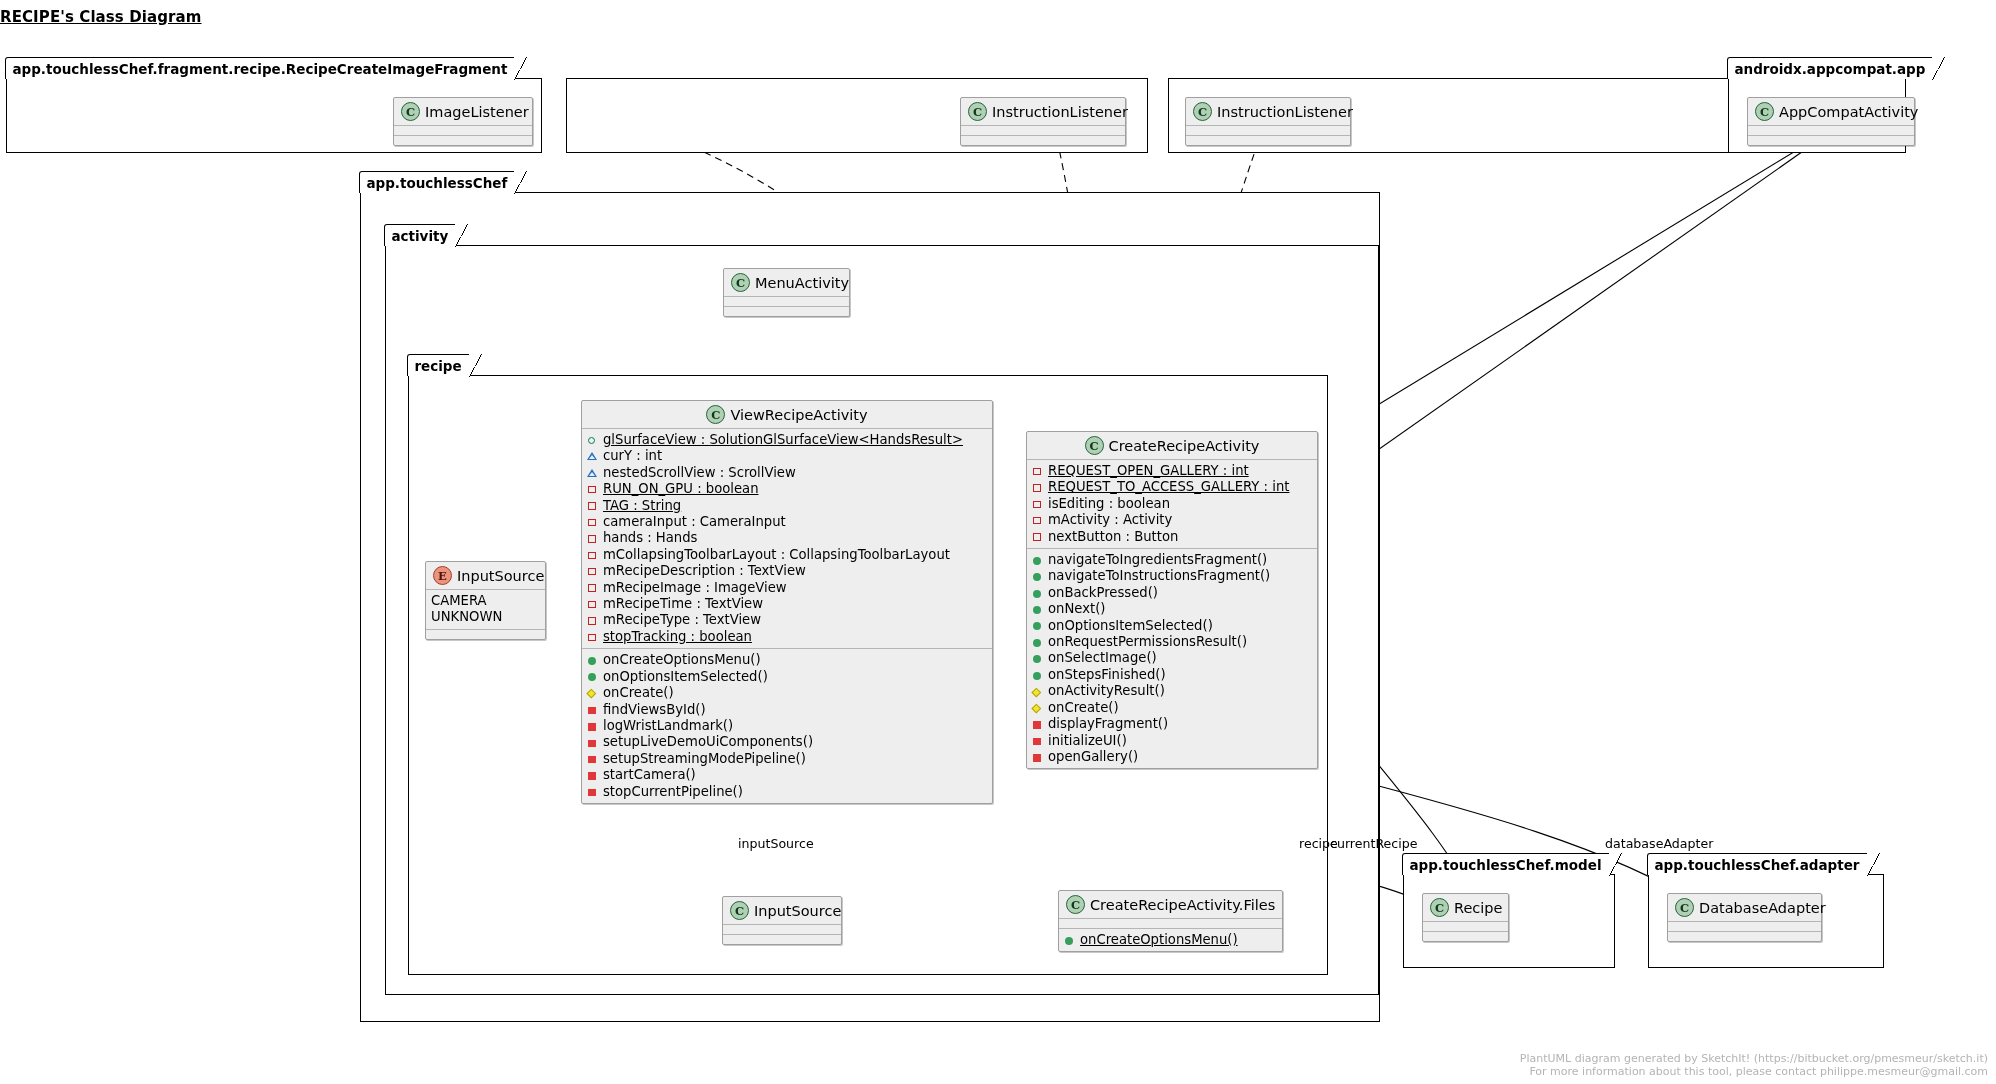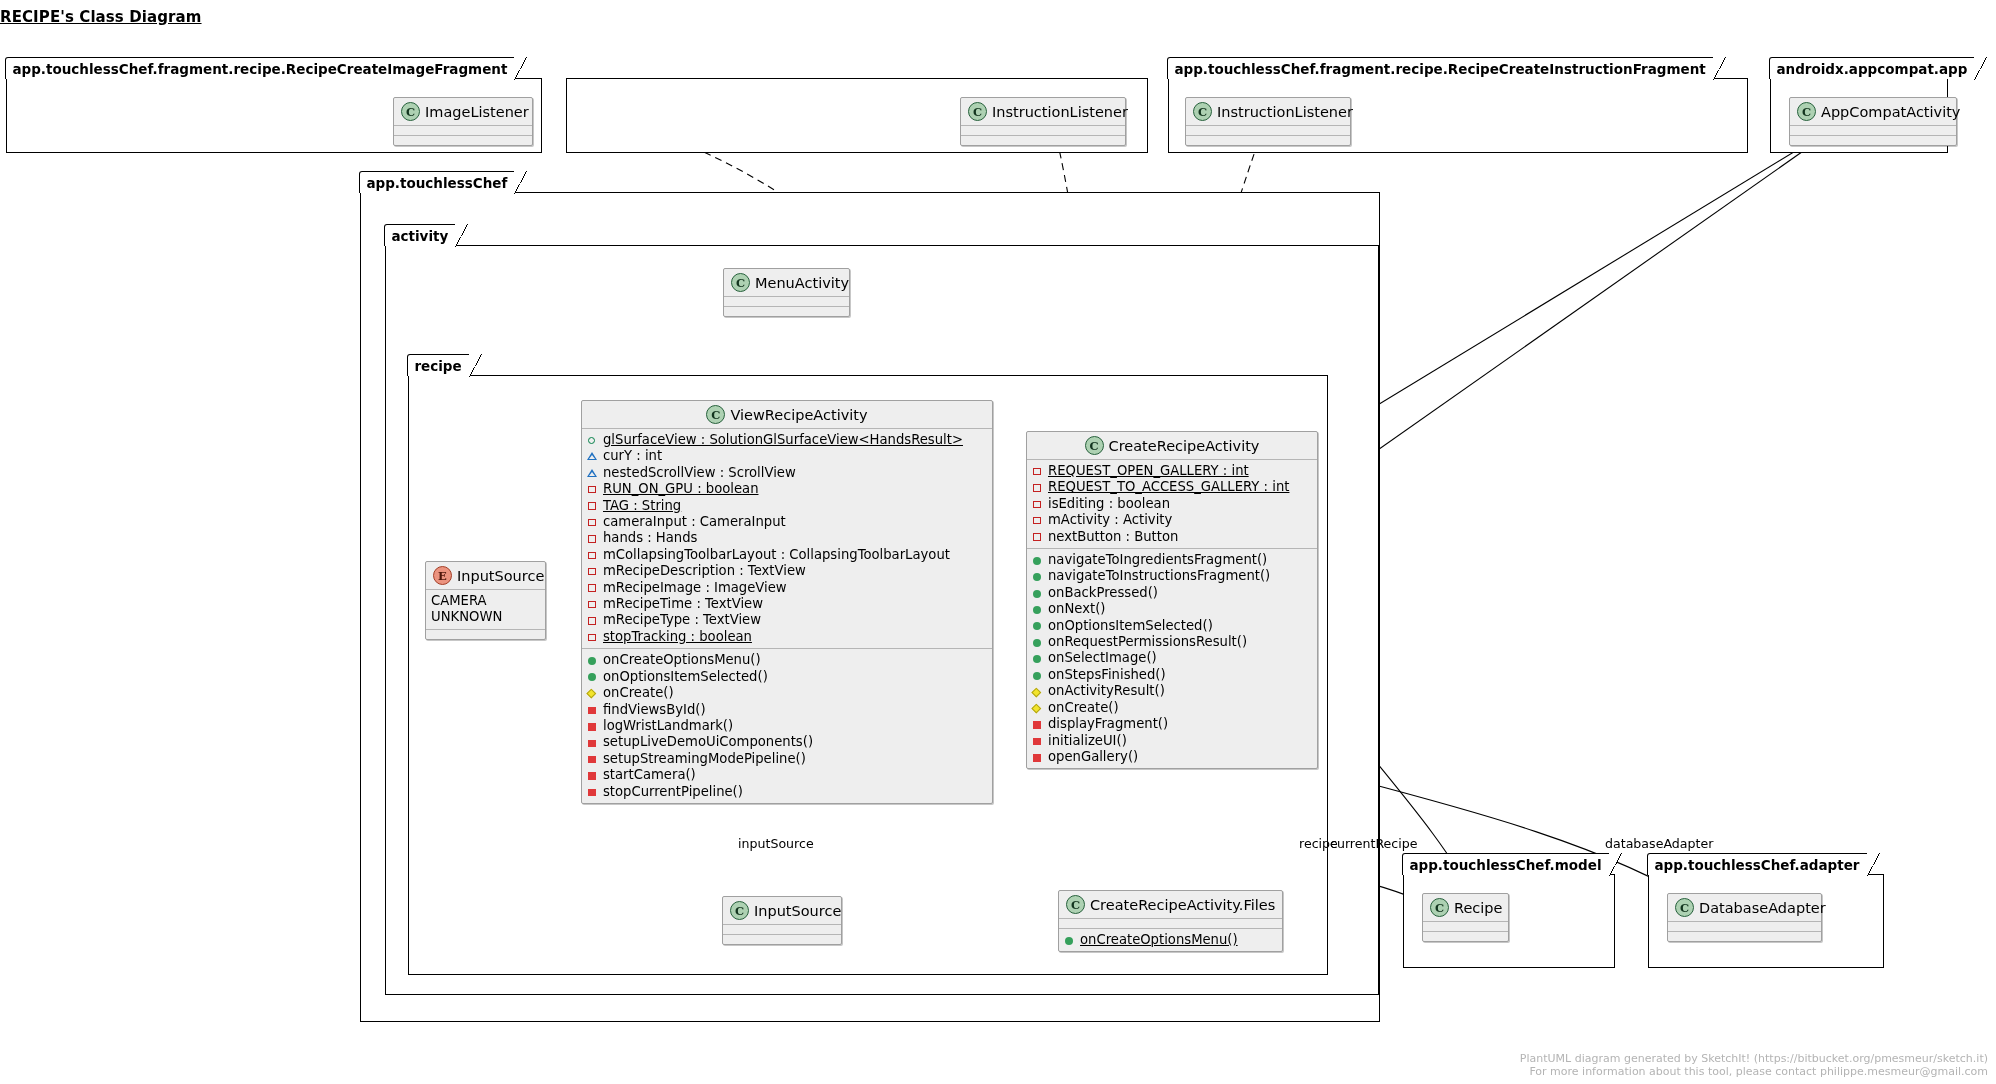--- a/index.html
+++ b/index.html
@@ -177,34 +177,33 @@
       <span>InstructionListener</span>
     </div>
     <div class="sep"></div>
     <div class="cmp empty"></div>
     <div class="sep"></div>
     <div class="cmp empty"></div>
   </div>
 </div>
 
 <div class="abs pkg" style="left:1168px;top:78px;width:580px;height:75px;">
-  <div class="pkg-tab">app.touchlessChef.fragment.recipe.RecipeCreateInstructionFragment</div>
   <div class="abs cls" style="left:16px;top:18px;width:166px;">
     <div class="cls-title left">
       <span class="badge c">C</span>
       <span>InstructionListener</span>
     </div>
     <div class="sep"></div>
     <div class="cmp empty"></div>
     <div class="sep"></div>
     <div class="cmp empty"></div>
   </div>
 </div>
 
-<div class="abs pkg" style="left:1770px;top:78px;width:178px;height:75px;padding-left:23px;">
+<div class="abs pkg" style="left:1728px;top:78px;width:178px;height:75px;padding-left:23px;">
   <div class="pkg-tab">androidx.appcompat.app</div>
   <div class="abs cls" style="left:18px;top:18px;width:168px;">
     <div class="cls-title left">
       <span class="badge c">C</span>
       <span>AppCompatActivity</span>
     </div>
     <div class="sep"></div>
     <div class="cmp empty"></div>
     <div class="sep"></div>
     <div class="cmp empty"></div>

